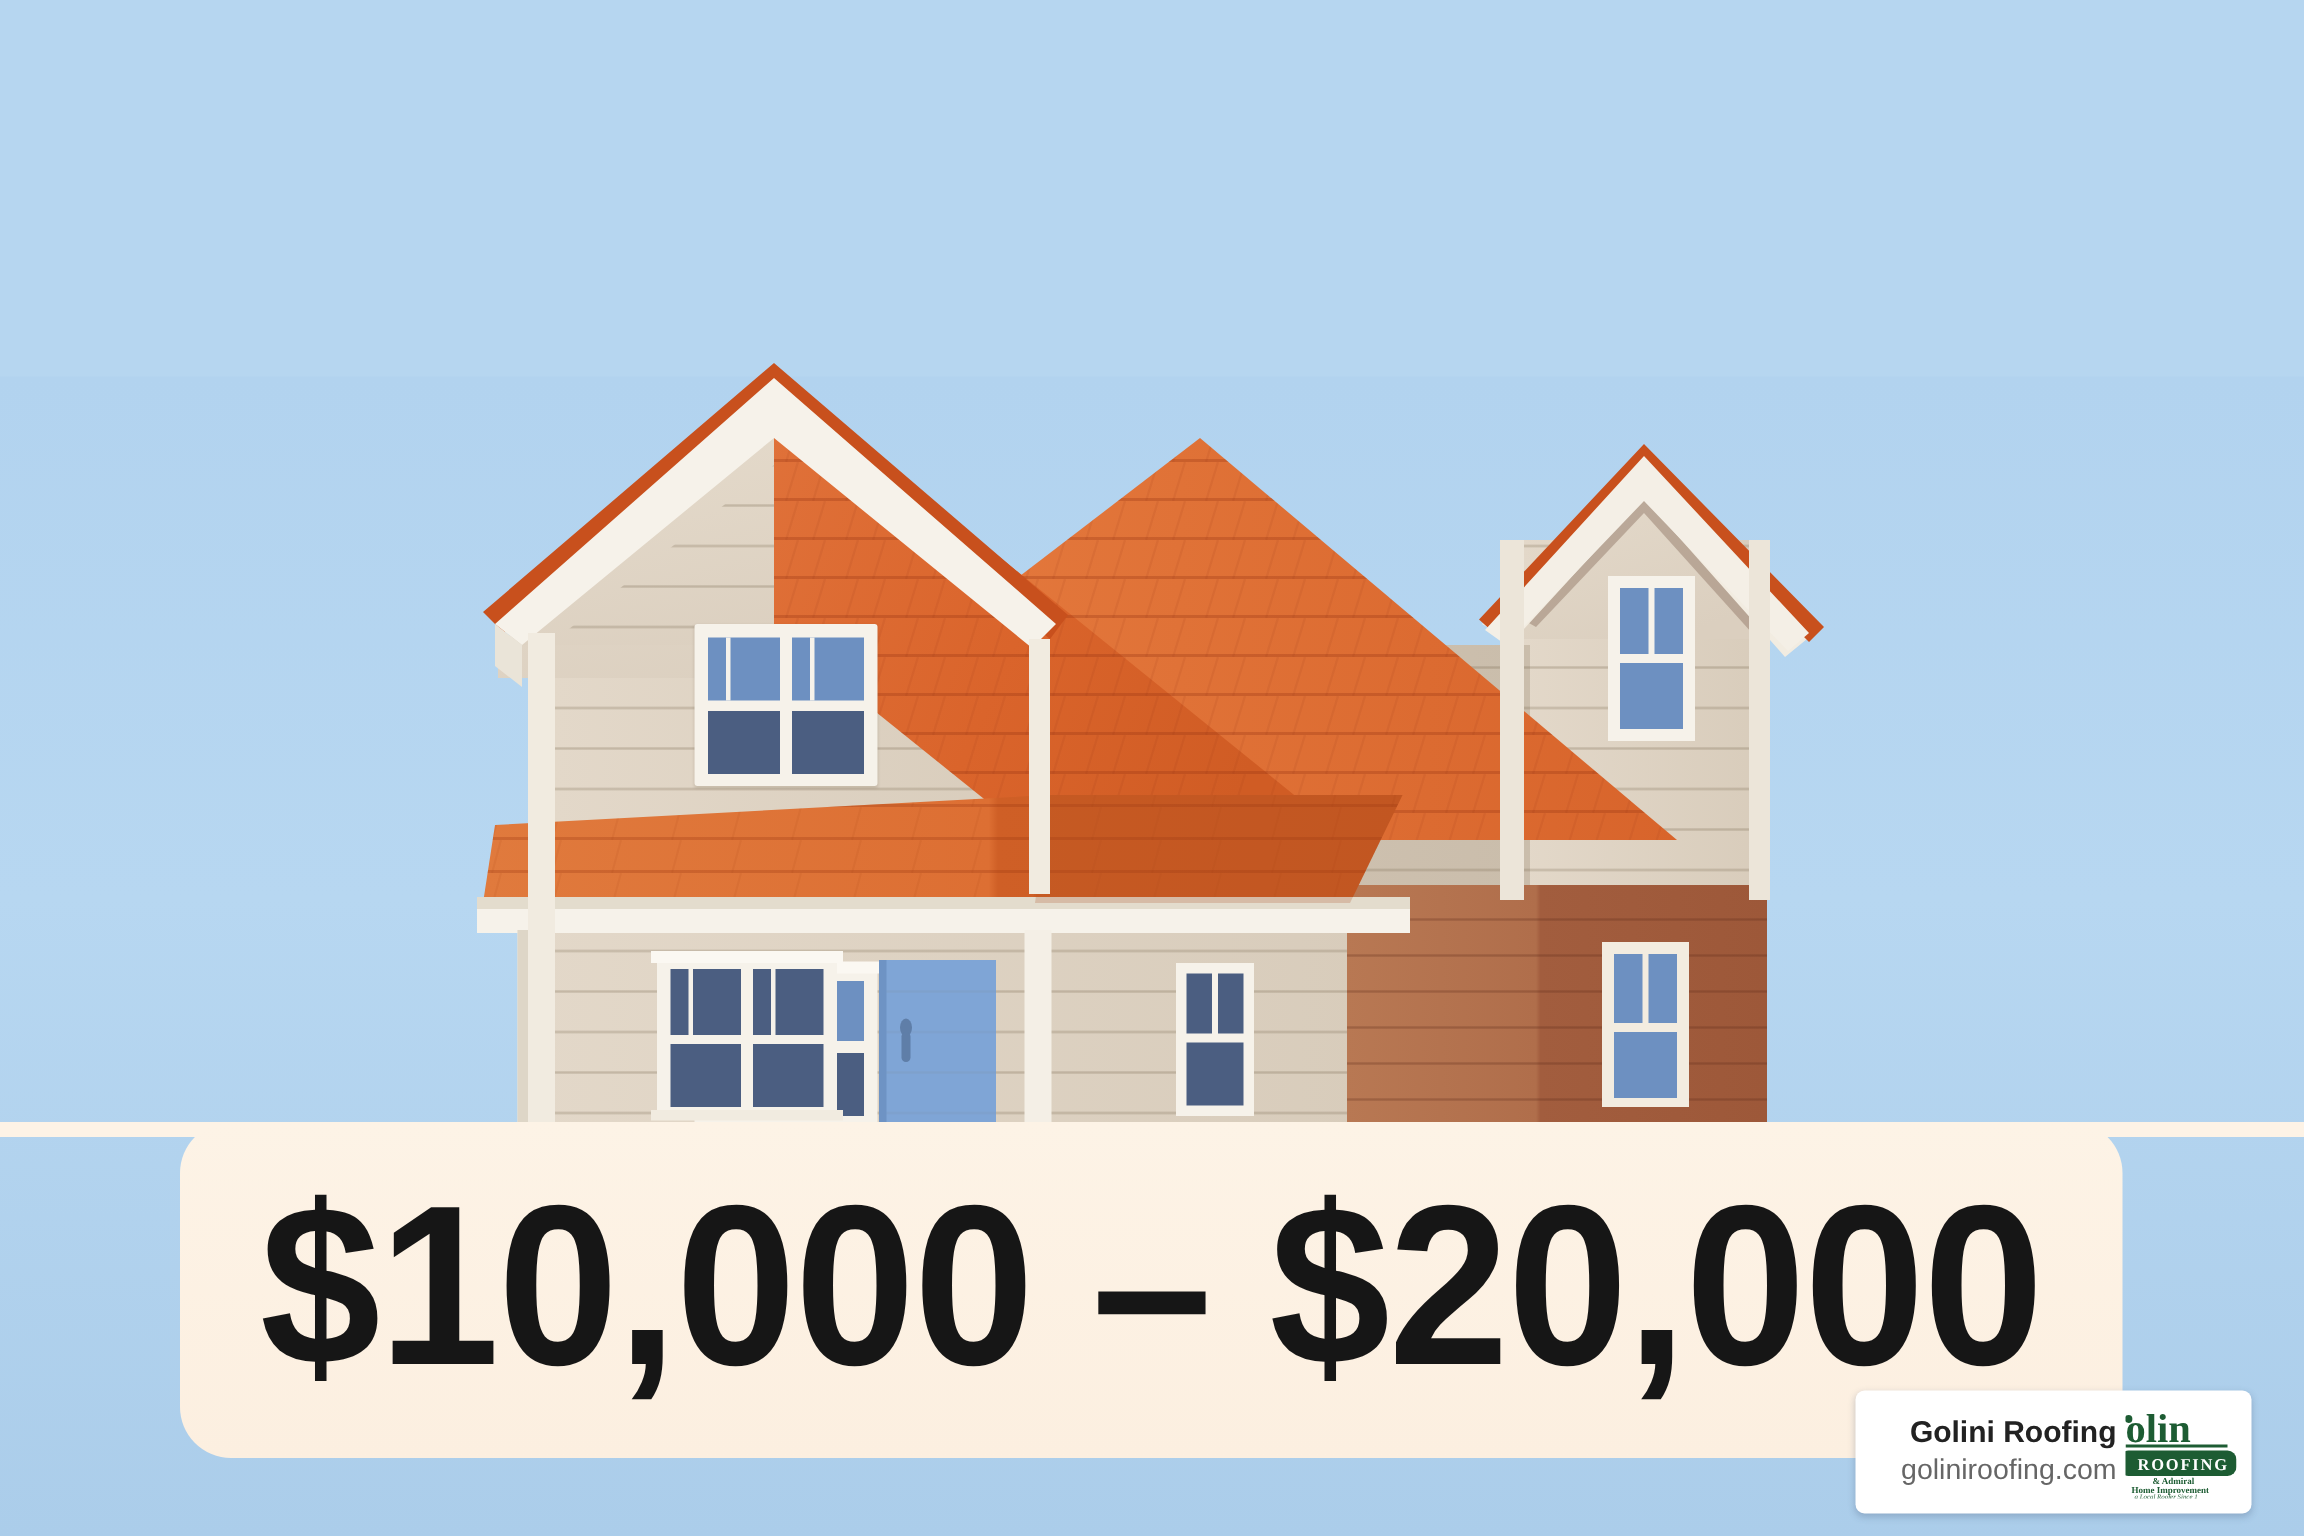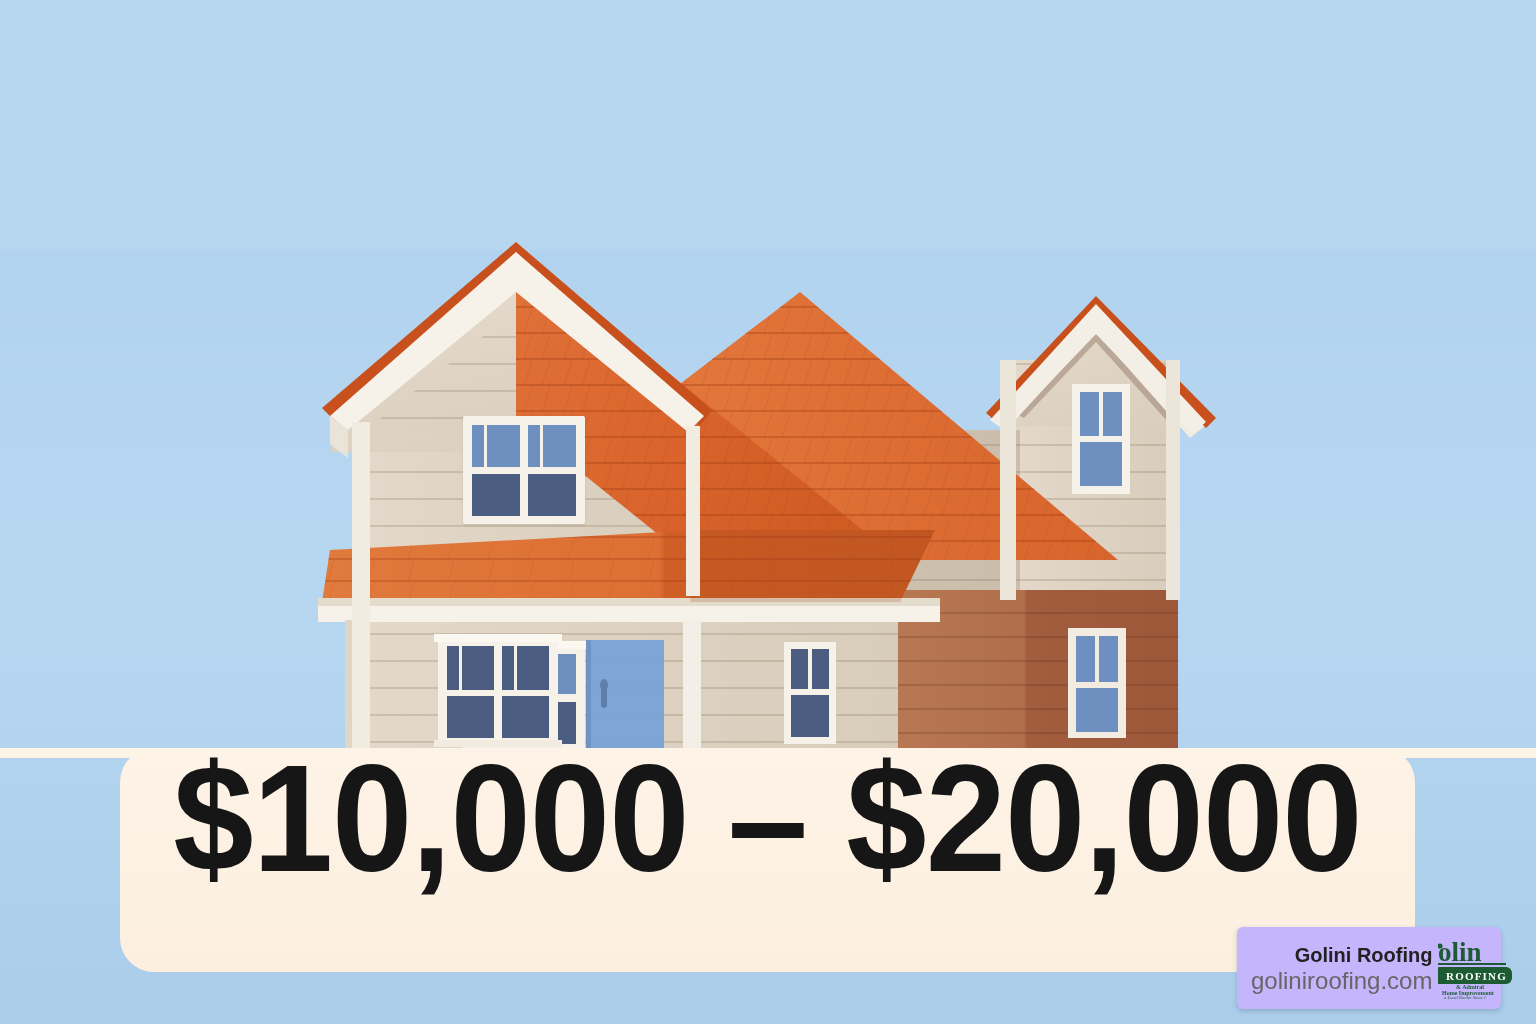--- a/index.html
+++ b/index.html
@@ -61,40 +61,41 @@
 
   
   .price-panel {
     position: absolute;
     left: 120px; top: 748px;
     width: 1295px; height: 224px;
     background: #fdf1e3;
     background: linear-gradient(180deg, #fdf3e6 0%, #fcefe0 100%);
     border-radius: 34px;
     display: flex;
+    align-items: center;
     justify-content: center;
   }
   .price-text {
     color: #161616;
     font-family: "Liberation Sans Narrow", "Liberation Sans", sans-serif;
     font-weight: bold;
     font-size: 152px;
     line-height: 1;
     letter-spacing: -1px;
     transform: scaleX(0.95);
     margin-top: -6px;
     white-space: nowrap;
   }
 
   
   .logo-badge {
     position: absolute;
     left: 1237px; top: 927px;
     width: 264px; height: 82px;
-    background: #c4b5fd;
+    background: #ffffff;
     border-radius: 6px;
     box-shadow: 0 2px 5px rgba(60,80,110,0.28);
     display: flex;
     align-items: center;
     padding: 0 10px 0 14px;
     box-sizing: border-box;
   }
   .logo-text-block {
     flex: 1;
     text-align: right;
@@ -102,21 +103,21 @@
   }
   .logo-company {
     color: #222222;
     font-size: 20px;
     font-weight: bold;
     line-height: 25px;
     white-space: nowrap;
   }
   .logo-url {
     color: #666666;
-    font-size: 24px;
+    font-size: 19px;
     font-weight: normal;
     line-height: 25px;
     white-space: nowrap;
   }
   .logo-mark {
     width: 74px;
     height: 62px;
     flex: 0 0 74px;
   }
   .logo-mark svg { display: block; }

